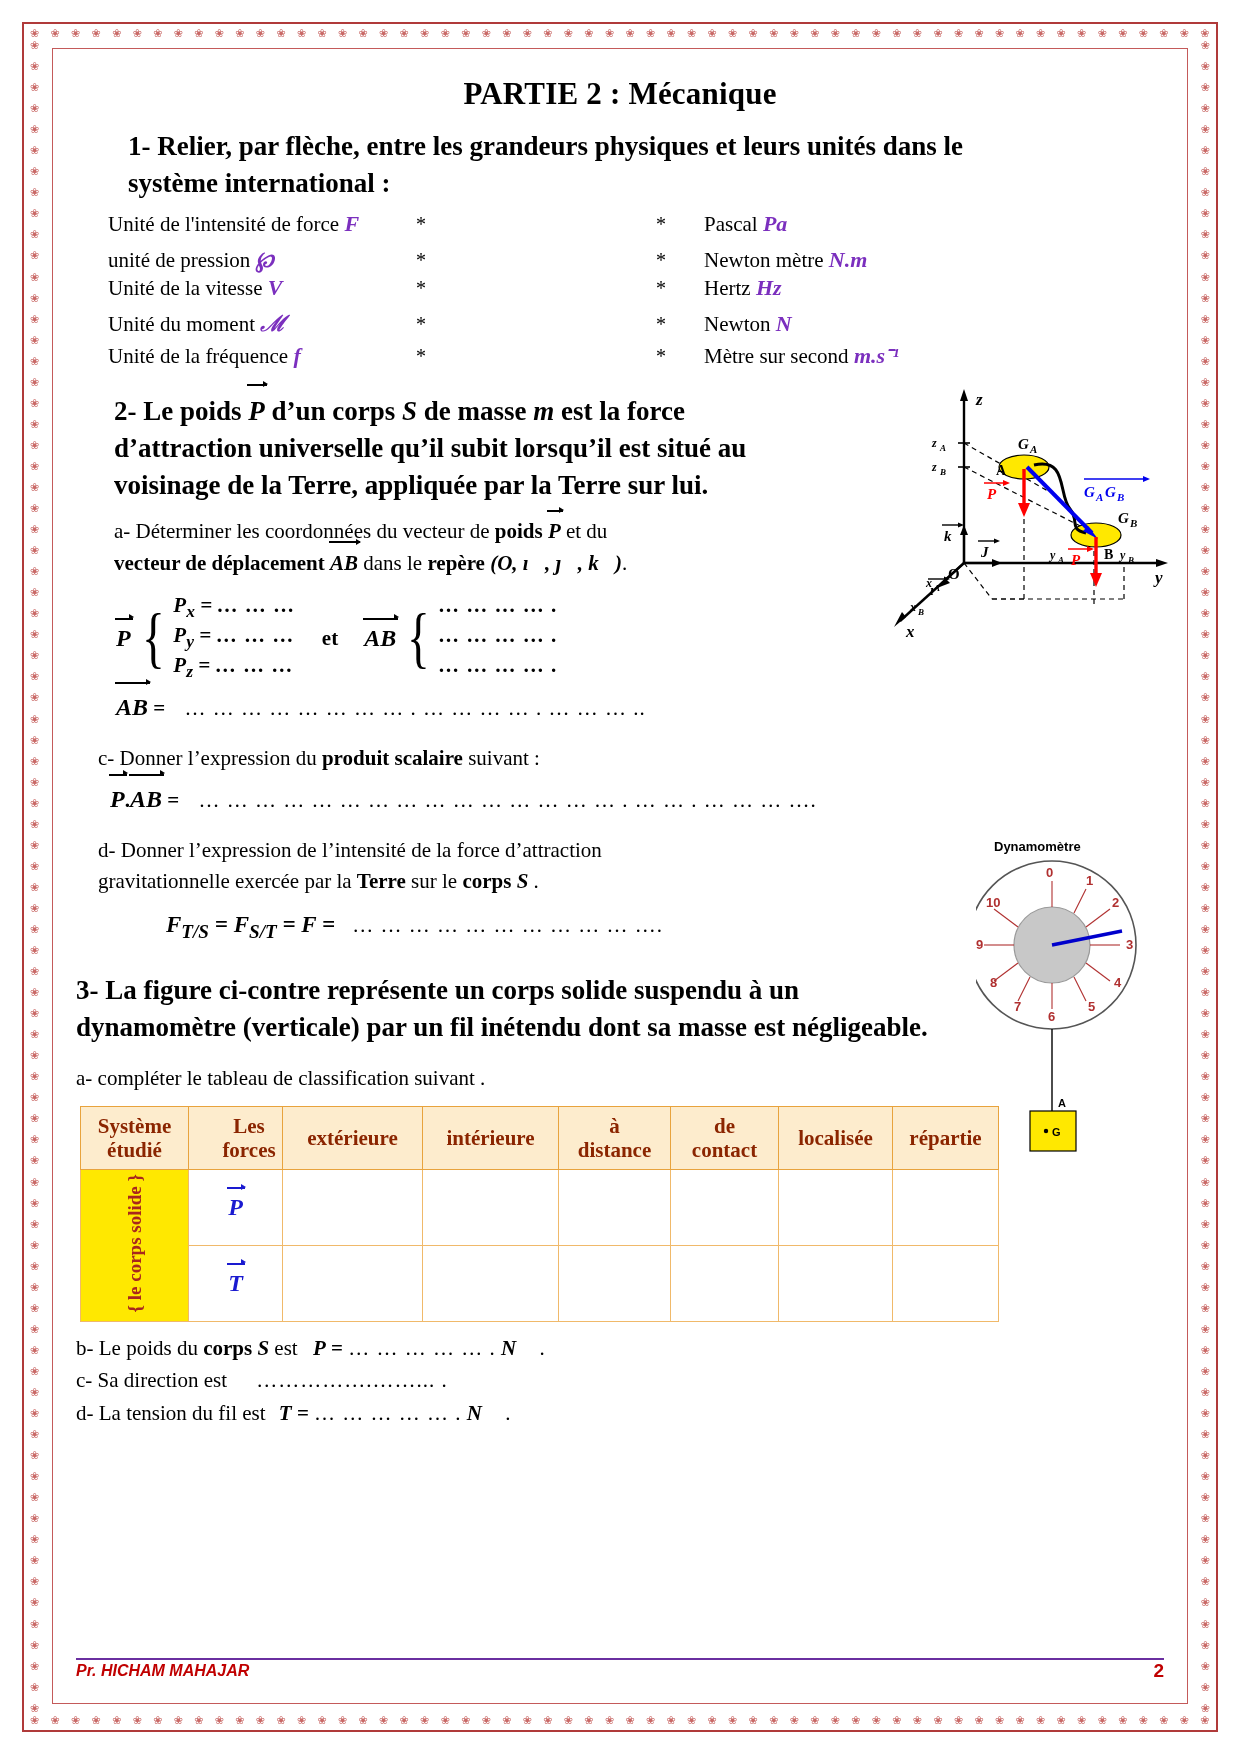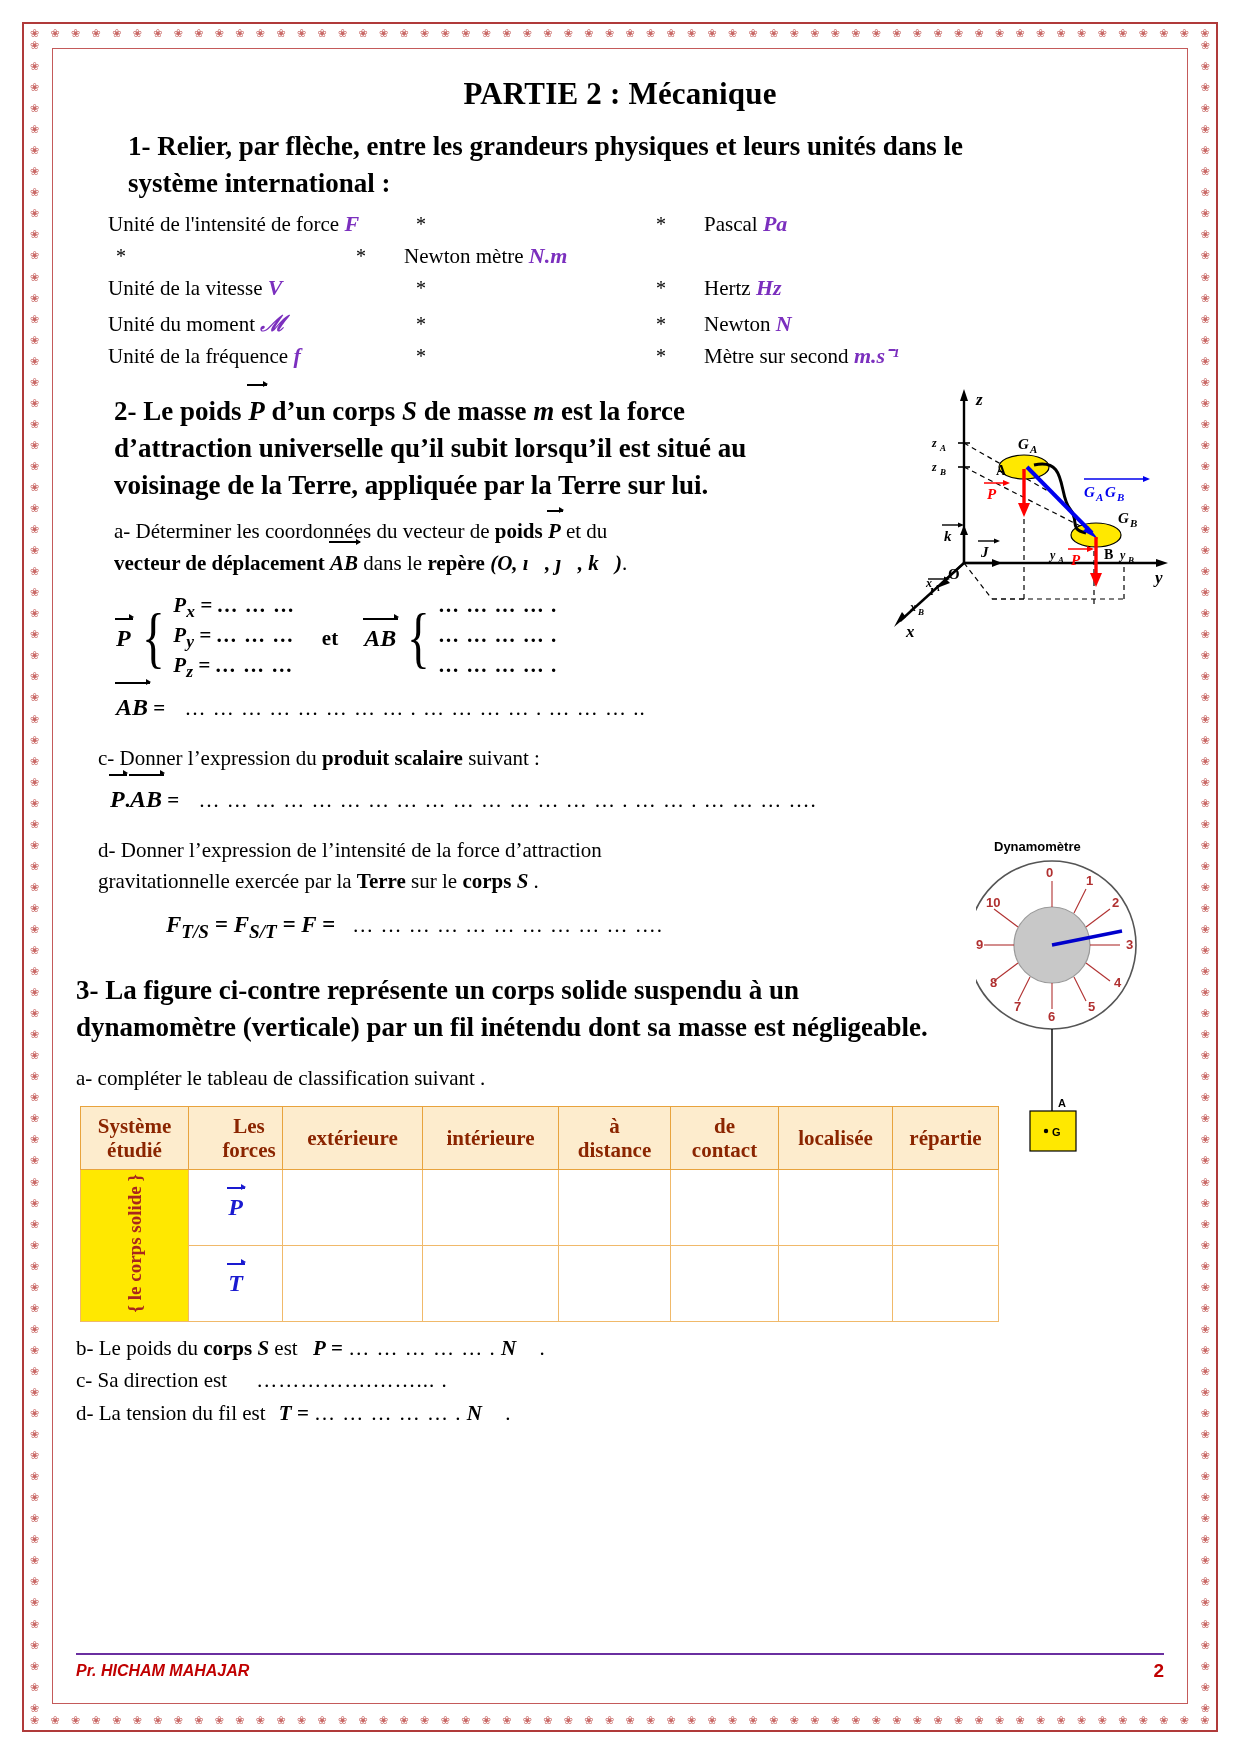--- a/index.html
+++ b/index.html
@@ -218,21 +218,20 @@
   }
 
   
   #tail { margin-top:10px; font-size:21px; line-height:1.55; }
 
   
   #footer {
     position:absolute;
     left:76px; right:76px; bottom:72px;
     border-top:2px solid #6a2fa0;
-    padding-top:5px;
     display:flex;
     justify-content:space-between;
     align-items:center;
   }
   #footer .fname {
     color:#c00000;
     font-weight:bold;
     font-style:italic;
     font-size:16px;
     font-family:"Liberation Sans", sans-serif;
@@ -552,20 +551,24 @@
         </div>
         <div class="m-star-l star">*</div>
         <div class="m-star-r star">*</div>
         <div class="m-right">
           <span>Pascal</span>
           <span class="sym">Pa</span>
         </div>
       </div>
 
       <div class="match-row">
+        <div class="m-left">
+          <span>unité de pression</span>
+          <span class="sym">℘</span>
+        </div>
         <div class="m-star-l star">*</div>
         <div class="m-star-r star">*</div>
         <div class="m-right">
           <span>Newton mètre</span>
           <span class="sym">N.m</span>
         </div>
       </div>
 
       <div class="match-row">
         <div class="m-left">

